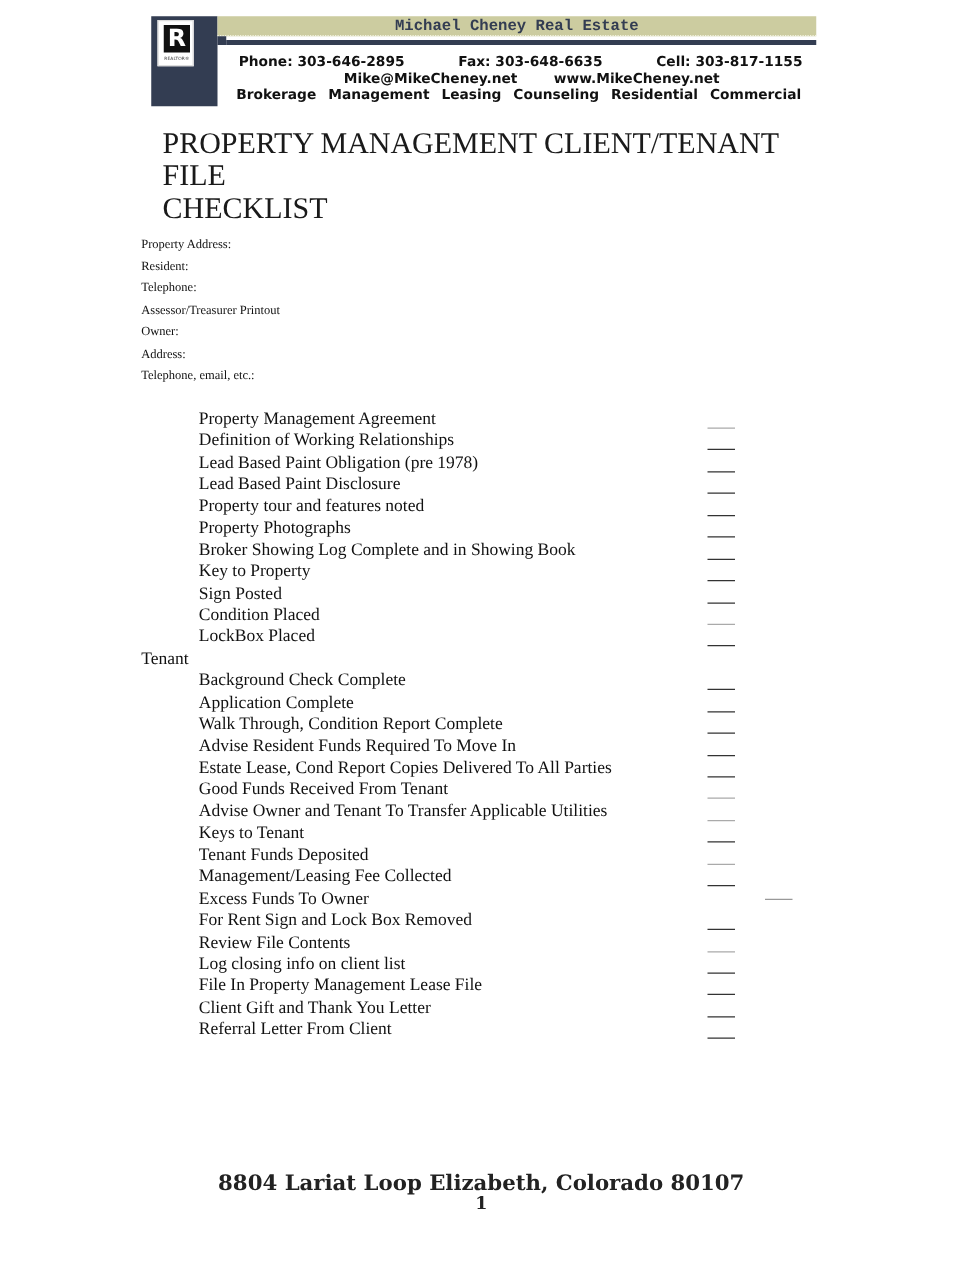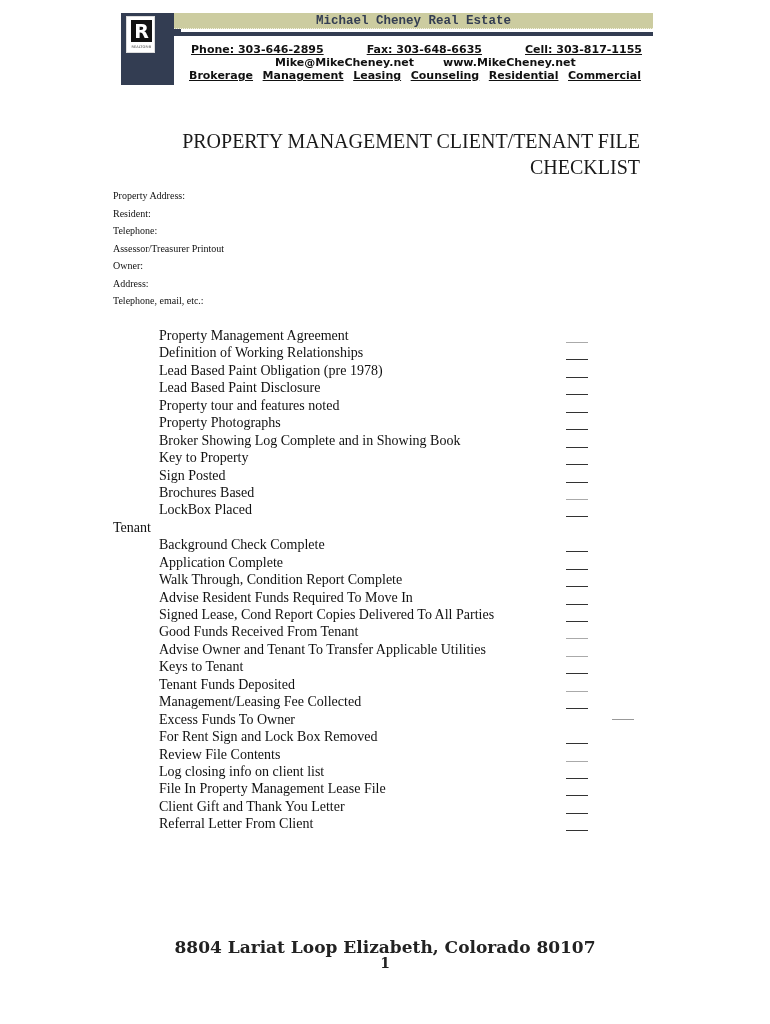--- a/index.html
+++ b/index.html
@@ -14,29 +14,29 @@
       font-family: "DejaVu Sans", sans-serif; font-weight: bold; font-size: 19px; line-height: 22px; text-align: center; }
     .lh-logo-txt { position: absolute; left: 1px; top: 28px; width: 27px; font-family: "DejaVu Sans", sans-serif;
       font-size: 3.5px; color: #333; text-align: center; letter-spacing: 0.1px; }
     .lh-tan { position: absolute; left: 53px; top: 0; width: 479px; height: 16px; background: #cccca0;
       border-bottom: 1px dotted #f2f2e0; }
     .lh-title { position: absolute; left: 53px; top: 0; width: 479px; height: 16px; line-height: 17px; text-align: center;
       font-family: Liberation Mono, monospace; font-weight: bold; font-size: 12.5px; color: #333d52; }
     .lh-bar { position: absolute; left: 60px; top: 19px; width: 472px; height: 4px; background: #333d52; }
     .lh-notch { position: absolute; left: 53px; top: 16px; width: 7px; height: 7px; background: #333d52; }
     .lh-row { position: absolute; left: 60px; width: 472px; font-family: "DejaVu Sans", sans-serif; font-weight: bold;
-      font-size: 11px; color: #111; white-space: nowrap; text-decoration: underline; }
+      font-size: 11px; color: #111; white-space: nowrap; }
     .lh-row1 { top: 30px; display: flex; justify-content: space-between; padding-left: 10px; padding-right: 11px; }
     .lh-row2 { top: 43px; }
     .lh-row2 .email { position: absolute; left: 63px; margin-left: 31px; }
     .lh-row2 .web { position: absolute; left: 262px; }
     .lh-row3 { top: 56px; display: flex; justify-content: space-between; padding-left: 8px; padding-right: 12px; }
 
     
-    .doc-title { position: absolute; left: 130px; top: 128px; width: 510px; text-align: right; font-size: 20px;
+    .doc-title { position: absolute; left: 130px; top: 102px; width: 510px; text-align: left; font-size: 24px;
       line-height: 26px; color: #1a1a1a; }
 
     
     .info { position: absolute; left: 113px; top: 187px; font-size: 10px; line-height: 17.5px; }
     .info div { white-space: nowrap; }
 
     
     .list { position: absolute; left: 113px; top: 327px; width: 540px; font-size: 14px; line-height: 17.45px; }
     .item { position: relative; height: 17.45px; padding-left: 46px; white-space: nowrap; }
     .item .blank { position: absolute; left: 453px; top: 3px; width: 22px; height: 13px; border-bottom: 1.2px solid #333; }
@@ -100,30 +100,30 @@
 <div class="list">
   <div class="item"><span>Property Management Agreement</span><span class="blank light"></span></div>
   <div class="item"><span>Definition of Working Relationships</span><span class="blank"></span></div>
   <div class="item"><span>Lead Based Paint Obligation (pre 1978)</span><span class="blank"></span></div>
   <div class="item"><span>Lead Based Paint Disclosure</span><span class="blank"></span></div>
   <div class="item"><span>Property tour and features noted</span><span class="blank"></span></div>
   <div class="item"><span>Property Photographs</span><span class="blank"></span></div>
   <div class="item"><span>Broker Showing Log Complete and in Showing Book</span><span class="blank"></span></div>
   <div class="item"><span>Key to Property</span><span class="blank"></span></div>
   <div class="item"><span>Sign Posted</span><span class="blank"></span></div>
-  <div class="item"><span>Brochures Based</span><span class="blank light"></span></div>
+  <div class="item"><span>Condition Placed</span><span class="blank light"></span></div>
   <div class="item"><span>LockBox Placed</span><span class="blank"></span></div>
 
   <div class="section">Tenant</div>
 
   <div class="item"><span>Background Check Complete</span><span class="blank"></span></div>
   <div class="item"><span>Application Complete</span><span class="blank"></span></div>
   <div class="item"><span>Walk Through, Condition Report Complete</span><span class="blank"></span></div>
   <div class="item"><span>Advise Resident Funds Required To Move In</span><span class="blank"></span></div>
-  <div class="item"><span>Signed Lease, Cond Report Copies Delivered To All Parties</span><span class="blank"></span></div>
+  <div class="item"><span>Estate Lease, Cond Report Copies Delivered To All Parties</span><span class="blank"></span></div>
   <div class="item"><span>Good Funds Received From Tenant</span><span class="blank light"></span></div>
   <div class="item"><span>Advise Owner and Tenant To Transfer Applicable Utilities</span><span class="blank light"></span></div>
   <div class="item"><span>Keys to Tenant</span><span class="blank"></span></div>
   <div class="item"><span>Tenant Funds Deposited</span><span class="blank light"></span></div>
   <div class="item"><span>Management/Leasing Fee Collected</span><span class="blank"></span></div>
   <div class="item"><span>Excess Funds To Owner</span><span class="blank offset"></span></div>
   <div class="item"><span>For Rent Sign and Lock Box Removed</span><span class="blank"></span></div>
   <div class="item"><span>Review File Contents</span><span class="blank light"></span></div>
   <div class="item"><span>Log closing info on client list</span><span class="blank"></span></div>
   <div class="item"><span>File In Property Management Lease File</span><span class="blank"></span></div>

